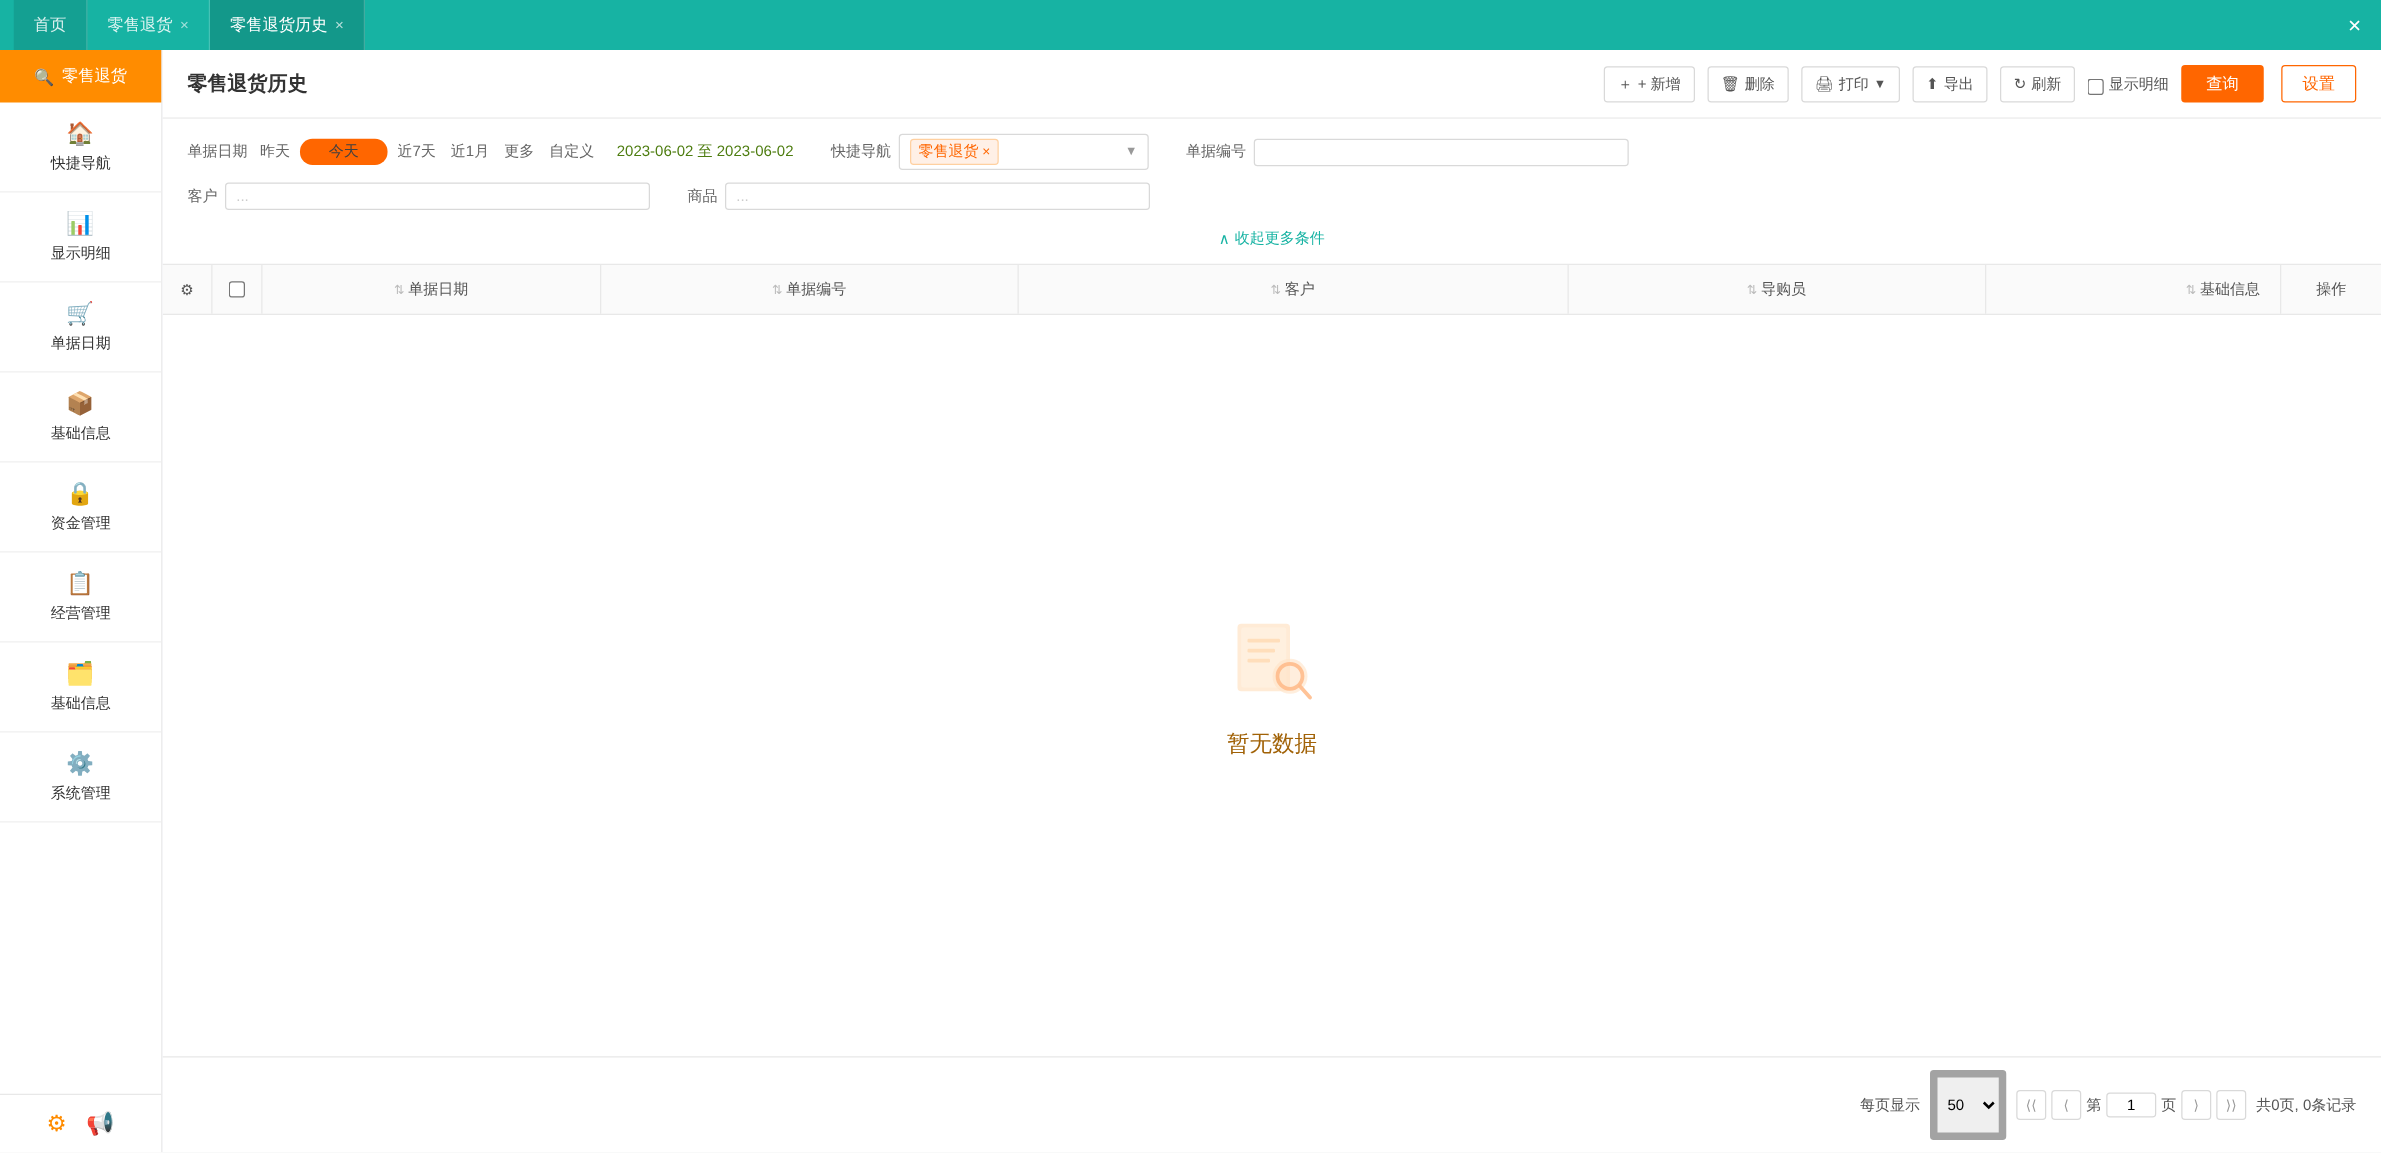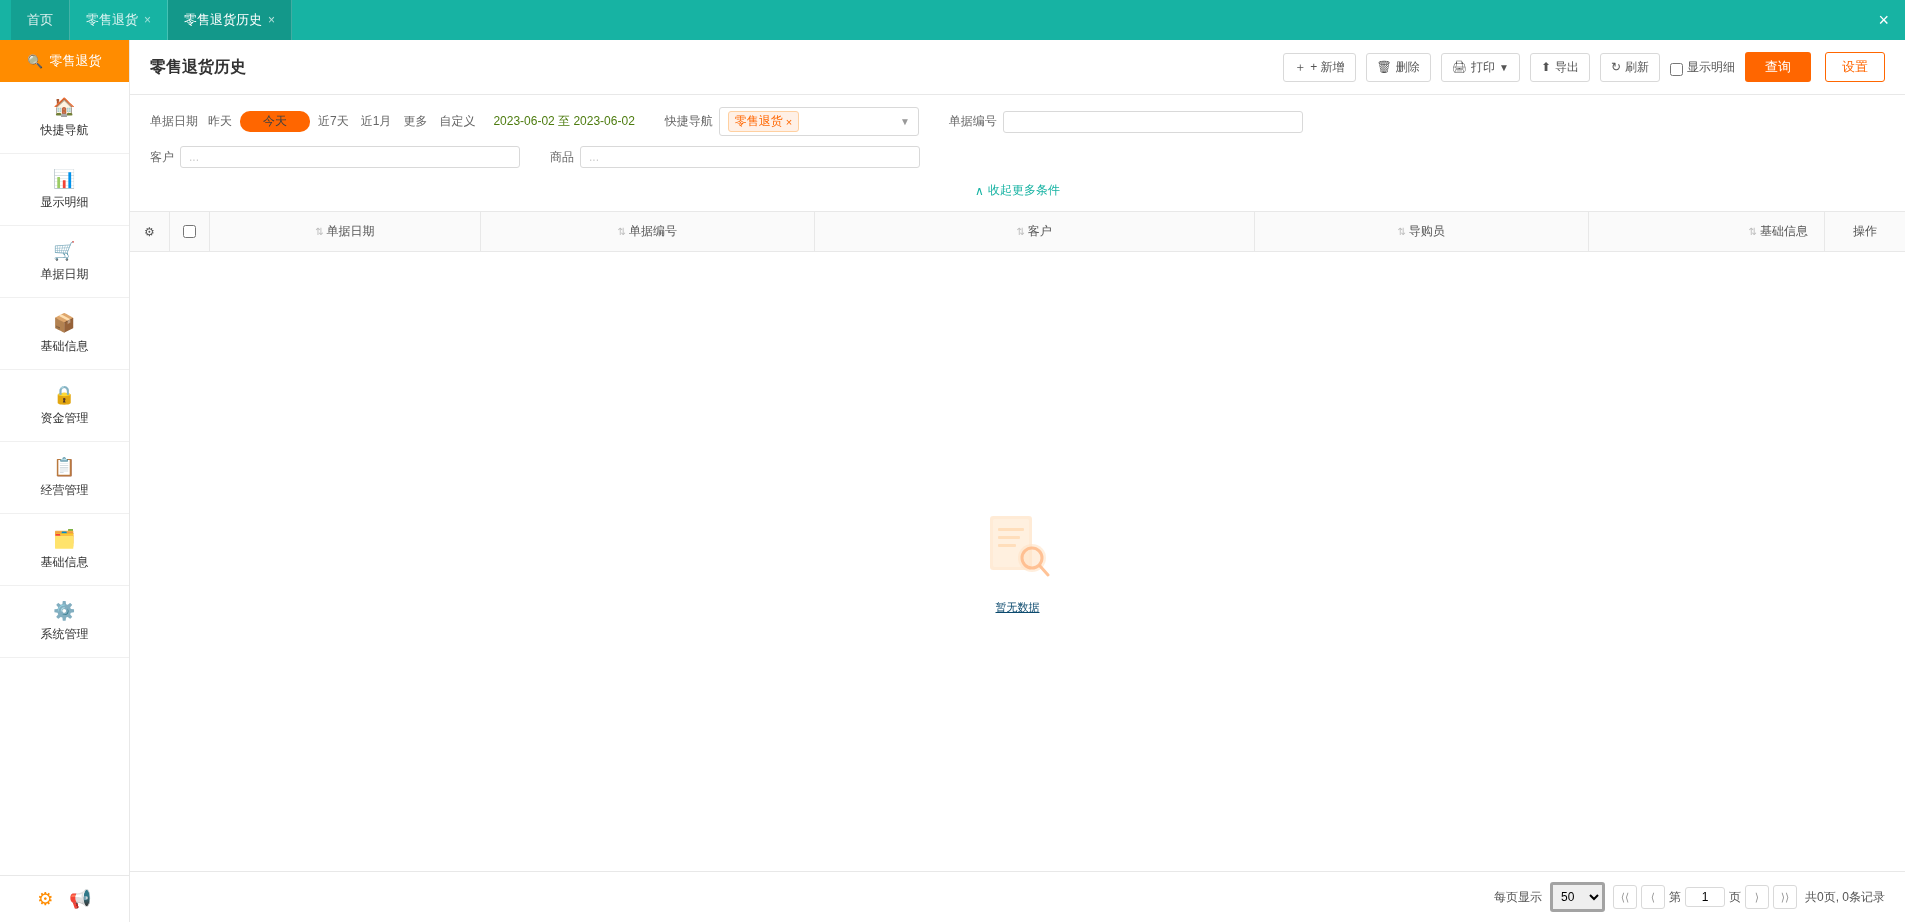--- a/index.html
+++ b/index.html
@@ -63,25 +63,25 @@
     .th-num { flex: 1.5; }
     .th-customer { flex: 2; }
     .th-guide { flex: 1.5; }
     .th-amount { flex: 1; justify-content: flex-end; padding-right: 16px; }
     .th-op { width: 80px; border-right: none; }
     .sort-icon { color: #bbb; font-size: 10px; }
 
     
     .empty-state { flex: 1; display: flex; flex-direction: column; align-items: center; justify-content: center; gap: 12px; }
     .empty-icon { width: 80px; height: 80px; position: relative; }
-    .empty-text { color: #0c4a6e; font-size: 11px; text-decoration: underline; }
+    .empty-text { color: #a16207; font-size: 18px; }
 
     
     .pagination { display: flex; align-items: center; justify-content: flex-end; padding: 10px 20px; background: #fff; border-top: 1px solid #e8e8e8; gap: 8px; font-size: 12px; color: #555; flex-shrink: 0; }
-    .page-size-select { border: 3px solid #a3a3a3; border-radius: 3px; padding: 4px 4px; font-size: 12px; }
+    .page-size-select { border: 6px solid #a3a3a3; border-radius: 3px; padding: 14px 4px; font-size: 12px; }
     .page-nav { display: flex; align-items: center; gap: 4px; }
     .page-nav-btn { width: 24px; height: 24px; display: flex; align-items: center; justify-content: center; border: 1px solid #d9d9d9; border-radius: 3px; cursor: pointer; color: #999; font-size: 11px; }
     .page-input { border: 1px solid #d9d9d9; border-radius: 3px; width: 40px; text-align: center; padding: 2px 4px; font-size: 12px; }
     .doc-svg { opacity: 0.6; }
   </style>
 </head>
 <body>
 
 <div class="top-bar">
   <div class="top-bar-tabs">

